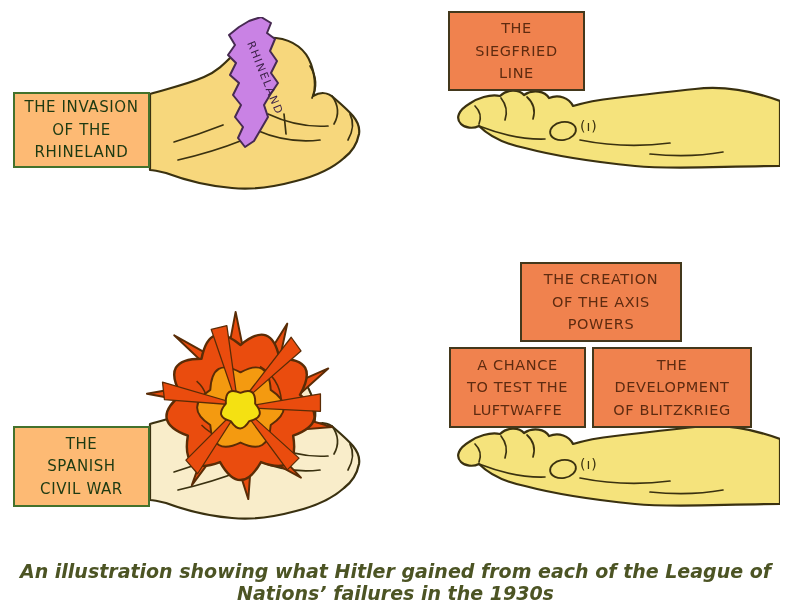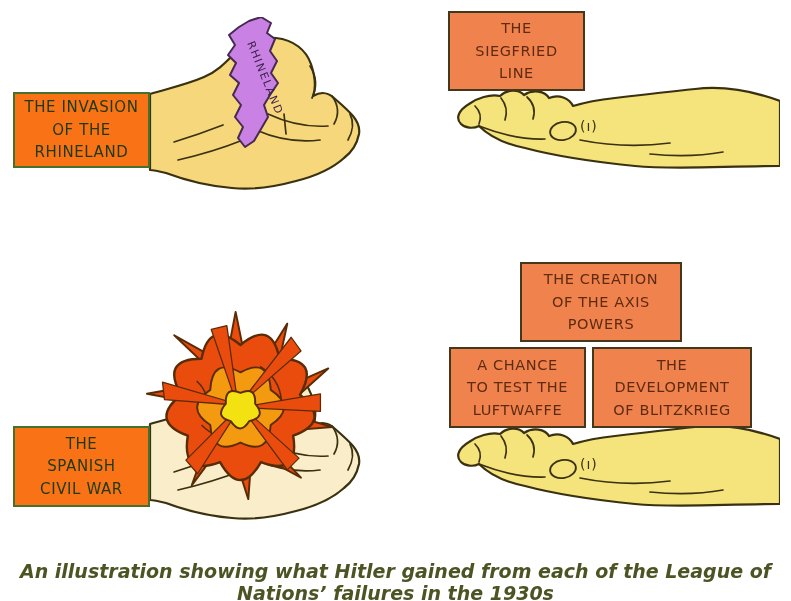--- a/index.html
+++ b/index.html
@@ -4,21 +4,21 @@
 <style>
   html,body{margin:0;padding:0;background:#ffffff;}
   .canvas{
     position:relative;width:791px;height:601px;background:#ffffff;
     overflow:hidden;font-family:"DejaVu Sans",sans-serif;
   }
   .abs{position:absolute;}
   
   .cause-box{
     position:absolute;display:flex;align-items:center;justify-content:center;
-    background:#f97316;border:2px solid #44722c;box-sizing:border-box;
+    background:#fdba74;border:2px solid #44722c;box-sizing:border-box;
   }
   .cause-box .box-label{
     white-space:pre-line;text-align:center;color:#1d3a12;
     font-size:15px;line-height:1.5;letter-spacing:0.6px;
   }
   
   .gain-box{
     position:absolute;display:flex;align-items:center;justify-content:center;
     background:#f0824e;border:2px solid #43381c;box-sizing:border-box;
   }

